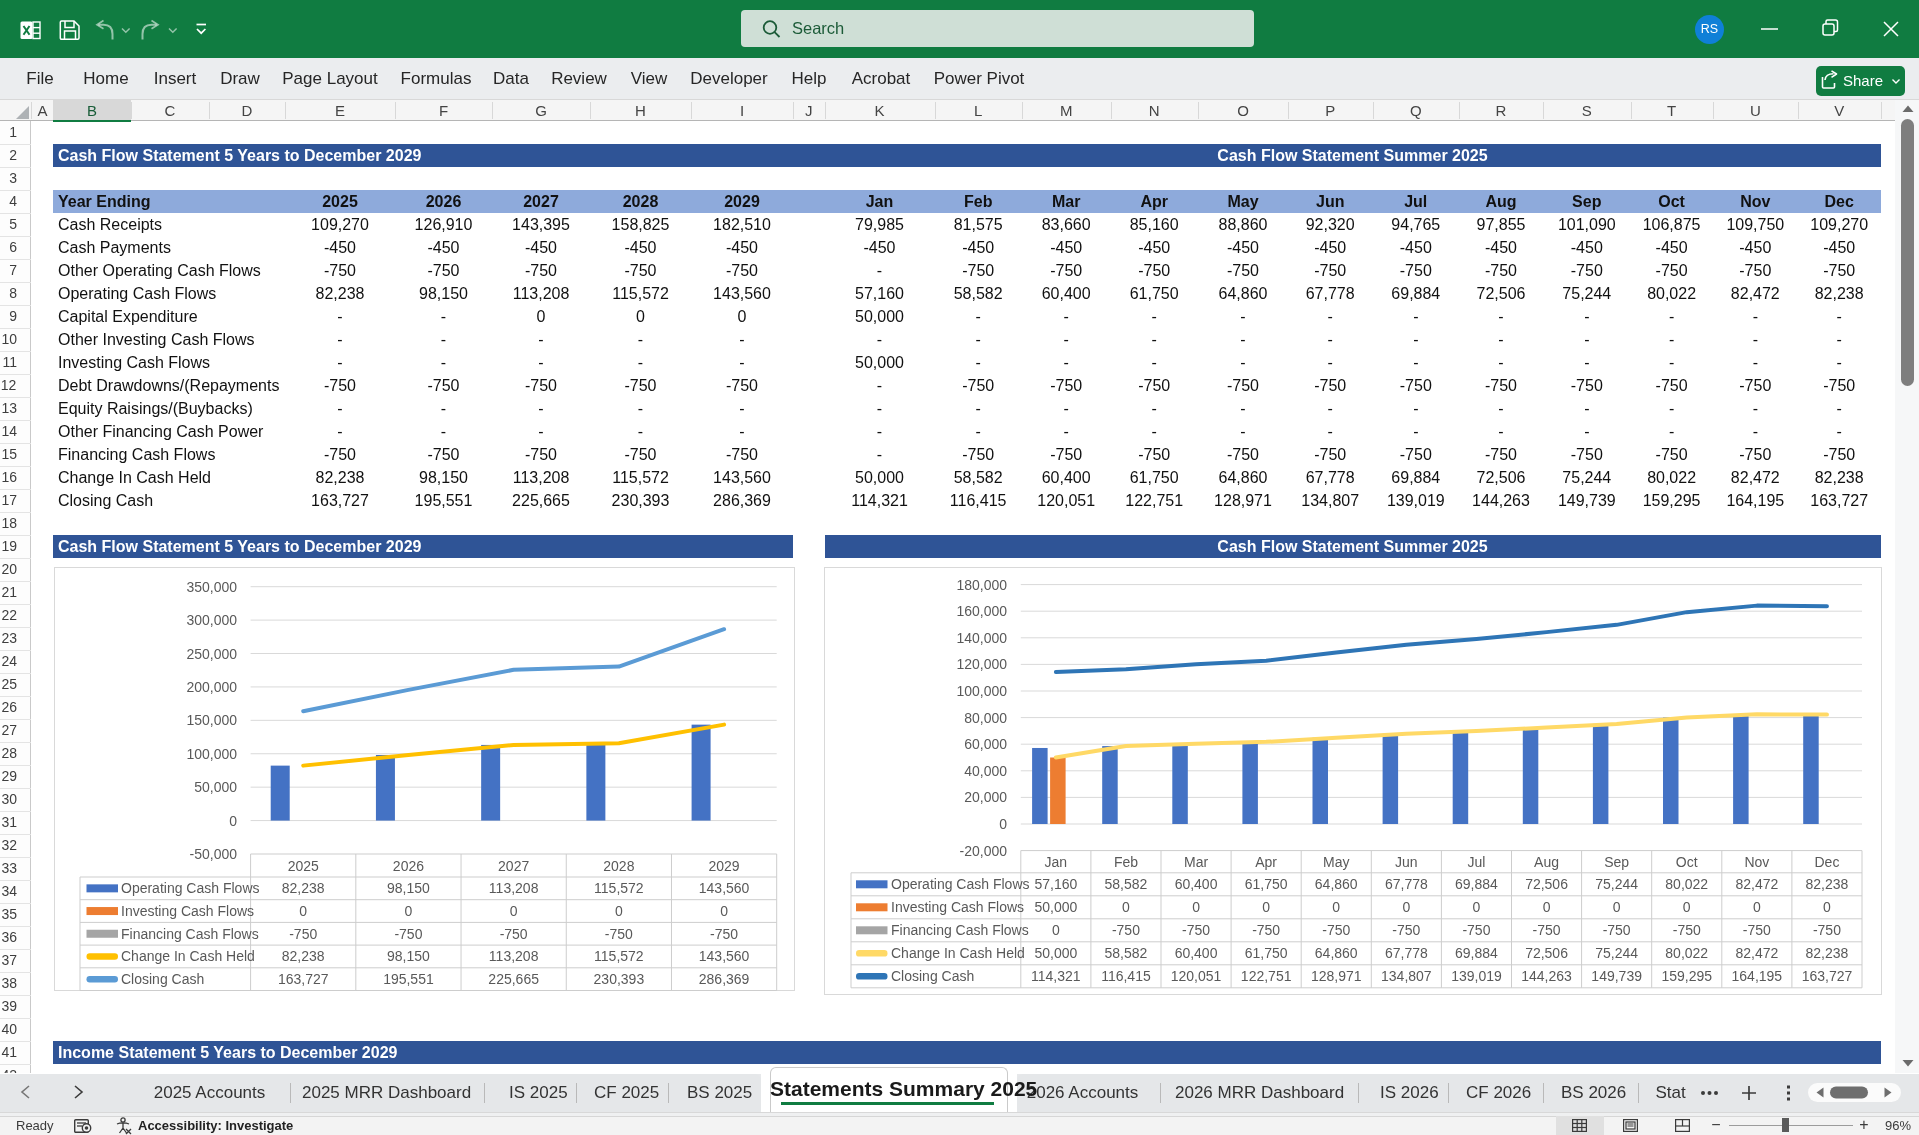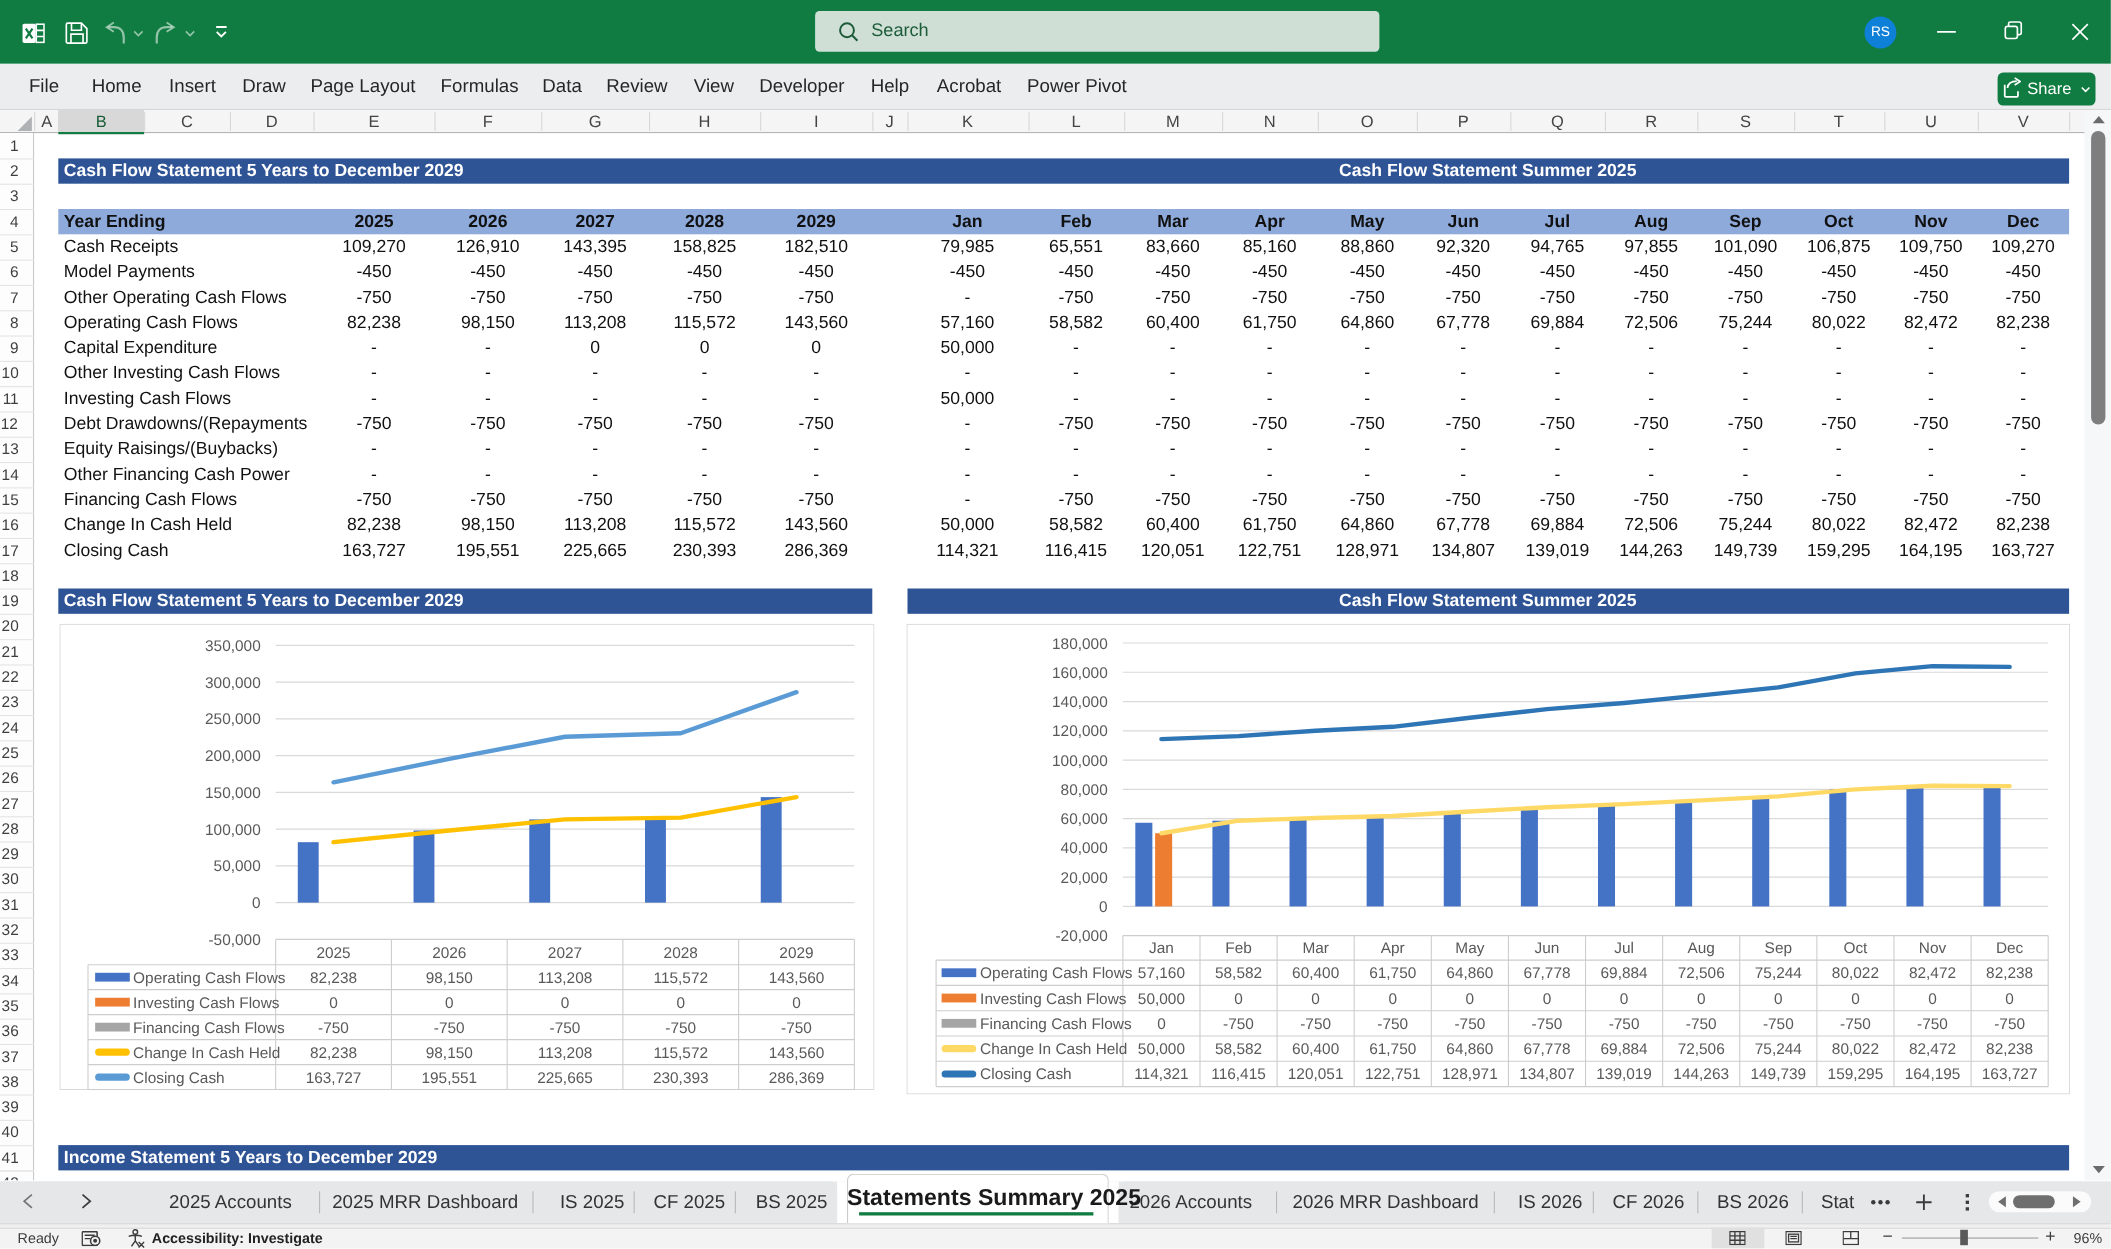--- a/index.html
+++ b/index.html
@@ -223,32 +223,32 @@
 <div style="position:absolute;left:1630.5px;top:190px;width:82.20000000000005px;height:23px;line-height:23px;text-align:center;color:#111;font-weight:bold;font-size:16px">Oct</div>
 <div style="position:absolute;left:1712.7px;top:190px;width:85.29999999999995px;height:23px;line-height:23px;text-align:center;color:#111;font-weight:bold;font-size:16px">Nov</div>
 <div style="position:absolute;left:1798px;top:190px;width:82.5px;height:23px;line-height:23px;text-align:center;color:#111;font-weight:bold;font-size:16px">Dec</div>
 <div style="position:absolute;left:58px;top:213px;width:225px;height:23px;line-height:23px;overflow:hidden;color:#111;font-size:16px;white-space:nowrap">Cash Receipts</div>
 <div style="position:absolute;left:285.0px;top:213px;width:110px;height:23px;line-height:23px;text-align:center;color:#111;font-size:16px">109,270</div>
 <div style="position:absolute;left:388.5px;top:213px;width:110px;height:23px;line-height:23px;text-align:center;color:#111;font-size:16px">126,910</div>
 <div style="position:absolute;left:486.0px;top:213px;width:110px;height:23px;line-height:23px;text-align:center;color:#111;font-size:16px">143,395</div>
 <div style="position:absolute;left:585.5px;top:213px;width:110px;height:23px;line-height:23px;text-align:center;color:#111;font-size:16px">158,825</div>
 <div style="position:absolute;left:687.0px;top:213px;width:110px;height:23px;line-height:23px;text-align:center;color:#111;font-size:16px">182,510</div>
 <div style="position:absolute;left:824.5px;top:213px;width:110px;height:23px;line-height:23px;text-align:center;color:#111;font-size:16px">79,985</div>
-<div style="position:absolute;left:923.2px;top:213px;width:110px;height:23px;line-height:23px;text-align:center;color:#111;font-size:16px">65,551</div>
+<div style="position:absolute;left:923.2px;top:213px;width:110px;height:23px;line-height:23px;text-align:center;color:#111;font-size:16px">81,575</div>
 <div style="position:absolute;left:1011.2px;top:213px;width:110px;height:23px;line-height:23px;text-align:center;color:#111;font-size:16px">83,660</div>
 <div style="position:absolute;left:1099.2px;top:213px;width:110px;height:23px;line-height:23px;text-align:center;color:#111;font-size:16px">85,160</div>
 <div style="position:absolute;left:1188.0px;top:213px;width:110px;height:23px;line-height:23px;text-align:center;color:#111;font-size:16px">88,860</div>
 <div style="position:absolute;left:1275.2px;top:213px;width:110px;height:23px;line-height:23px;text-align:center;color:#111;font-size:16px">92,320</div>
 <div style="position:absolute;left:1360.8px;top:213px;width:110px;height:23px;line-height:23px;text-align:center;color:#111;font-size:16px">94,765</div>
 <div style="position:absolute;left:1446.0px;top:213px;width:110px;height:23px;line-height:23px;text-align:center;color:#111;font-size:16px">97,855</div>
 <div style="position:absolute;left:1531.8px;top:213px;width:110px;height:23px;line-height:23px;text-align:center;color:#111;font-size:16px">101,090</div>
 <div style="position:absolute;left:1616.6px;top:213px;width:110px;height:23px;line-height:23px;text-align:center;color:#111;font-size:16px">106,875</div>
 <div style="position:absolute;left:1700.3px;top:213px;width:110px;height:23px;line-height:23px;text-align:center;color:#111;font-size:16px">109,750</div>
 <div style="position:absolute;left:1784.2px;top:213px;width:110px;height:23px;line-height:23px;text-align:center;color:#111;font-size:16px">109,270</div>
-<div style="position:absolute;left:58px;top:236px;width:225px;height:23px;line-height:23px;overflow:hidden;color:#111;font-size:16px;white-space:nowrap">Model Payments</div>
+<div style="position:absolute;left:58px;top:236px;width:225px;height:23px;line-height:23px;overflow:hidden;color:#111;font-size:16px;white-space:nowrap">Cash Payments</div>
 <div style="position:absolute;left:285.0px;top:236px;width:110px;height:23px;line-height:23px;text-align:center;color:#111;font-size:16px">-450</div>
 <div style="position:absolute;left:388.5px;top:236px;width:110px;height:23px;line-height:23px;text-align:center;color:#111;font-size:16px">-450</div>
 <div style="position:absolute;left:486.0px;top:236px;width:110px;height:23px;line-height:23px;text-align:center;color:#111;font-size:16px">-450</div>
 <div style="position:absolute;left:585.5px;top:236px;width:110px;height:23px;line-height:23px;text-align:center;color:#111;font-size:16px">-450</div>
 <div style="position:absolute;left:687.0px;top:236px;width:110px;height:23px;line-height:23px;text-align:center;color:#111;font-size:16px">-450</div>
 <div style="position:absolute;left:824.5px;top:236px;width:110px;height:23px;line-height:23px;text-align:center;color:#111;font-size:16px">-450</div>
 <div style="position:absolute;left:923.2px;top:236px;width:110px;height:23px;line-height:23px;text-align:center;color:#111;font-size:16px">-450</div>
 <div style="position:absolute;left:1011.2px;top:236px;width:110px;height:23px;line-height:23px;text-align:center;color:#111;font-size:16px">-450</div>
 <div style="position:absolute;left:1099.2px;top:236px;width:110px;height:23px;line-height:23px;text-align:center;color:#111;font-size:16px">-450</div>
 <div style="position:absolute;left:1188.0px;top:236px;width:110px;height:23px;line-height:23px;text-align:center;color:#111;font-size:16px">-450</div>

